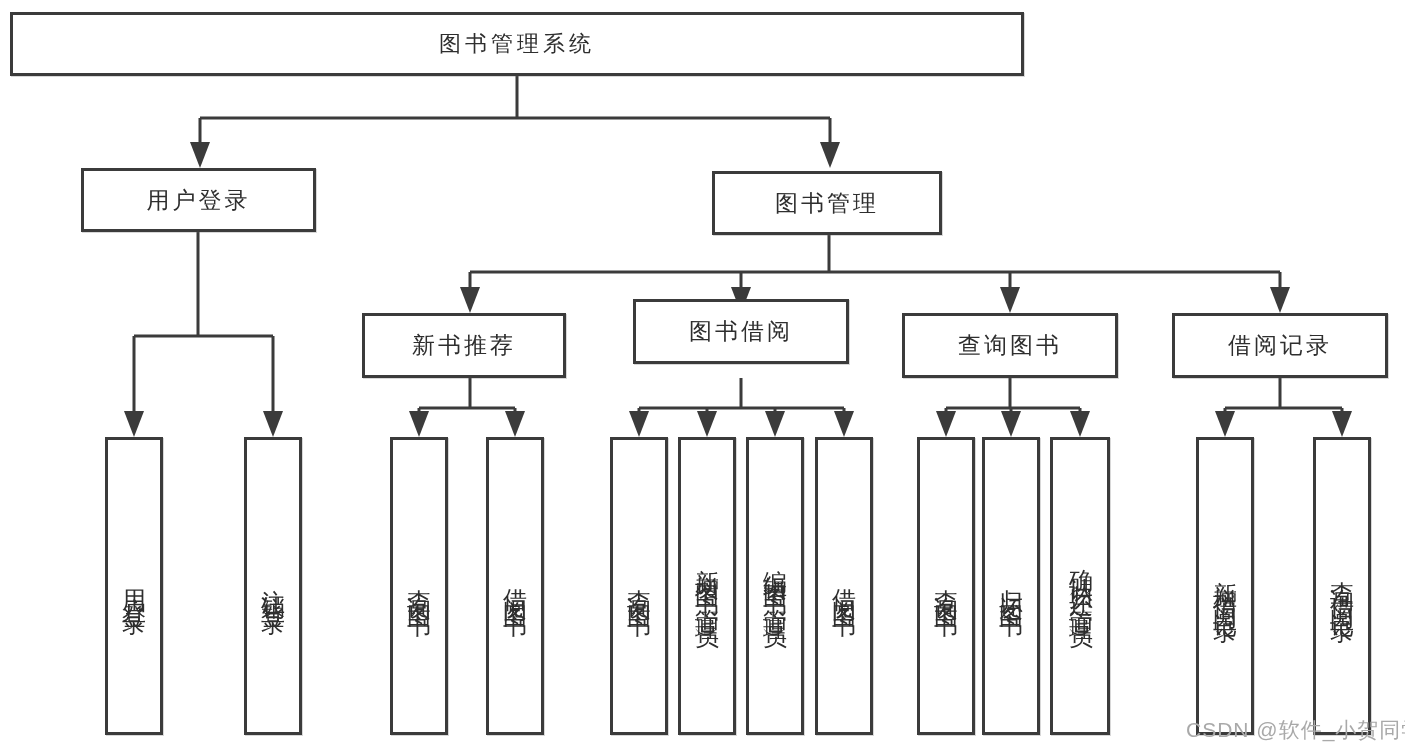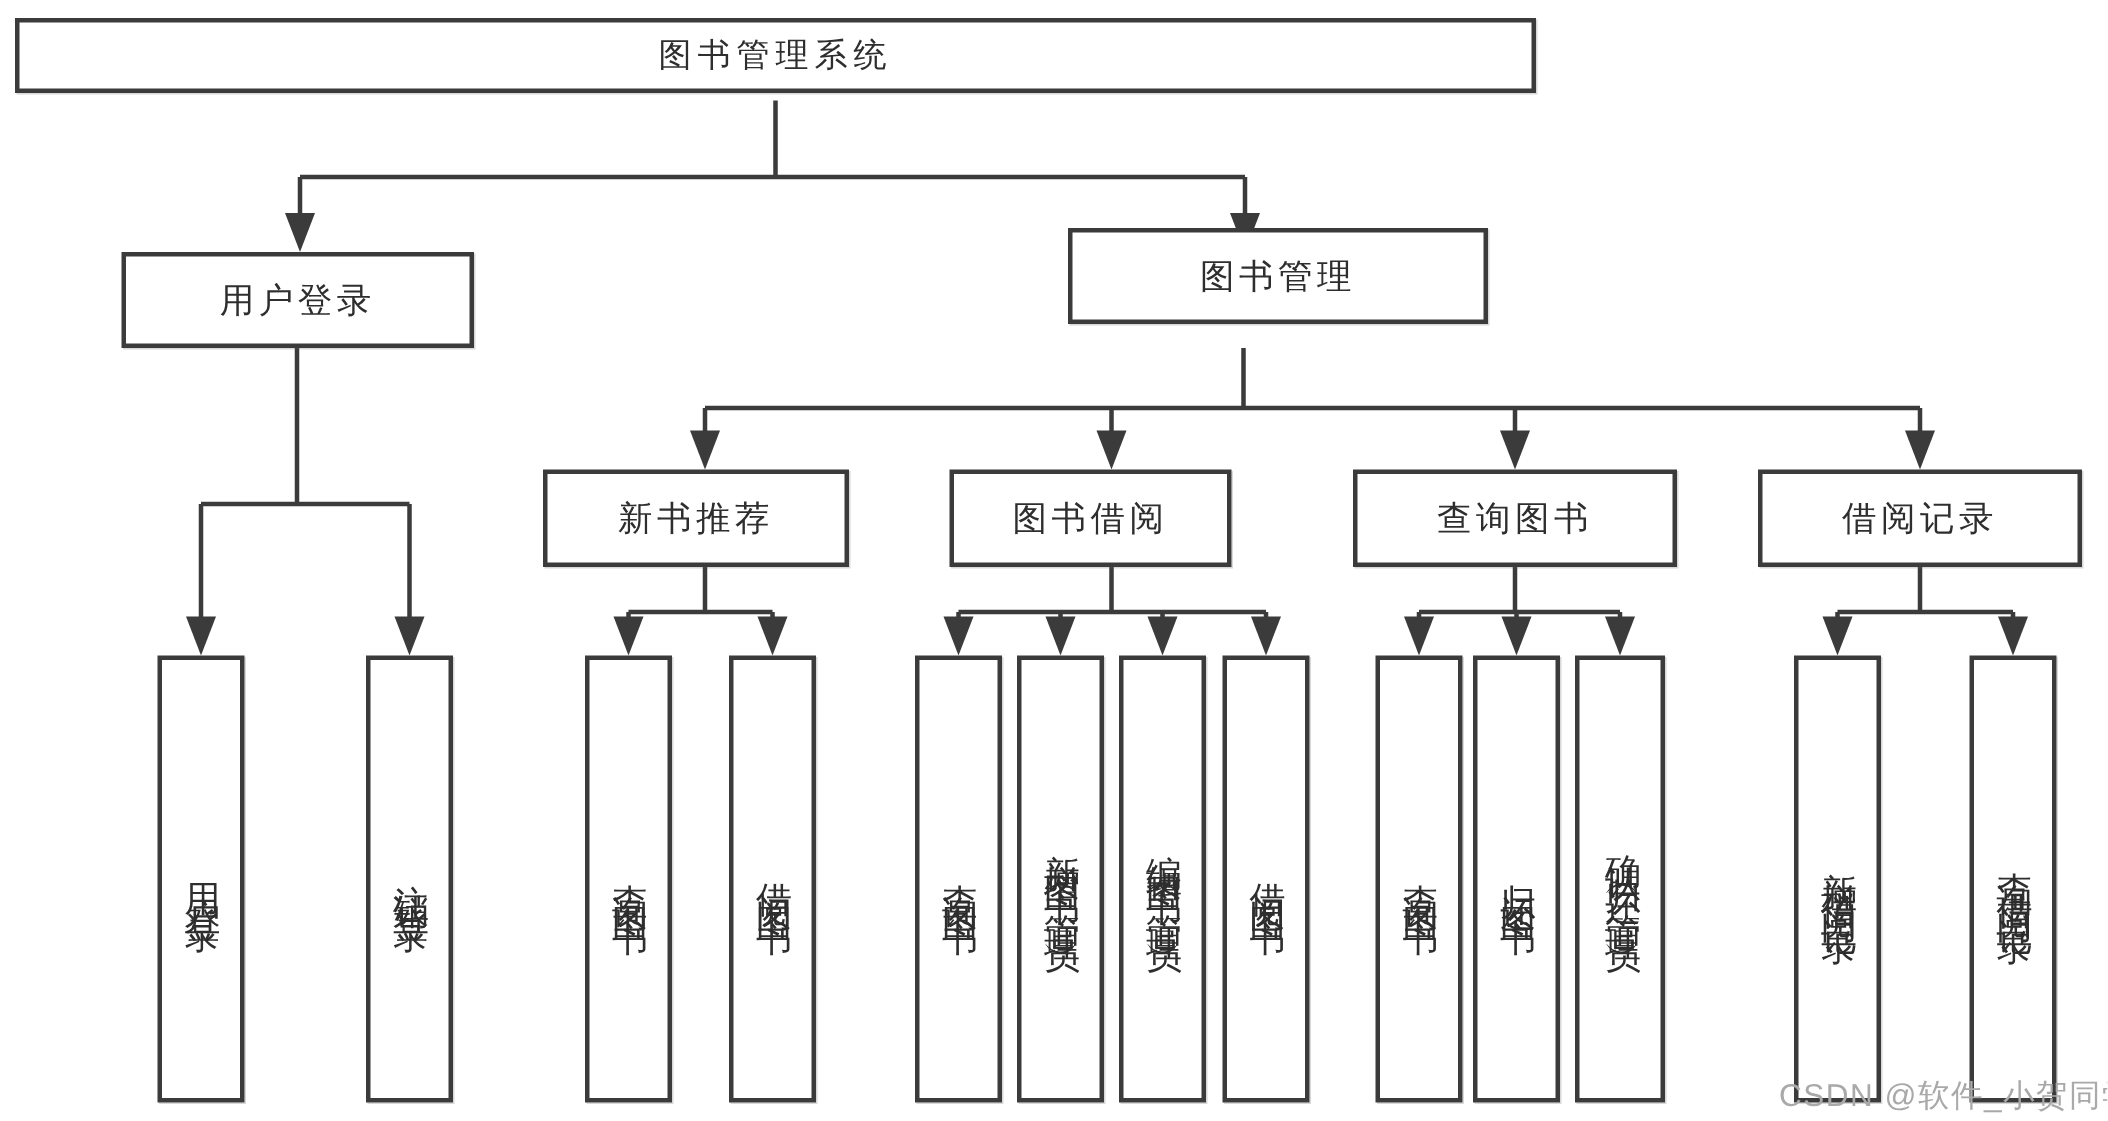--- a/index.html
+++ b/index.html
@@ -68,27 +68,27 @@
       <polygon points="765,411 785,411 775,437"></polygon>
       <polygon points="834,411 854,411 844,437"></polygon>
       <polygon points="936,411 956,411 946,437"></polygon>
       <polygon points="1001,411 1021,411 1011,437"></polygon>
       <polygon points="1070,411 1090,411 1080,437"></polygon>
       <polygon points="1215,411 1235,411 1225,437"></polygon>
       <polygon points="1332,411 1352,411 1342,437"></polygon>
     </g>
   </svg>
 
-  <div class="hbox title" style="left:10px;top:12px;width:1014px;height:50px">图书管理系统</div>
+  <div class="hbox title" style="left:10px;top:12px;width:1014px;height:64px">图书管理系统</div>
 
   <div class="hbox" style="left:81px;top:168px;width:235px;height:64px">用户登录</div>
-  <div class="hbox" style="left:712px;top:152px;width:280px;height:64px">图书管理</div>
+  <div class="hbox" style="left:712px;top:171px;width:230px;height:64px">图书管理</div>
 
   <div class="hbox" style="left:362px;top:313px;width:204px;height:65px">新书推荐</div>
-  <div class="hbox" style="left:633px;top:313px;width:188px;height:65px">图书借阅</div>
+  <div class="hbox" style="left:633px;top:299px;width:216px;height:65px">图书借阅</div>
   <div class="hbox" style="left:902px;top:313px;width:216px;height:65px">查询图书</div>
   <div class="hbox" style="left:1172px;top:313px;width:216px;height:65px">借阅记录</div>
 
   <div class="leaf" style="left:105px">用户登录</div>
   <div class="leaf" style="left:244px">注销登录</div>
 
   <div class="leaf" style="left:390px">查询图书</div>
   <div class="leaf" style="left:486px">借阅图书</div>
 
   <div class="leaf" style="left:610px">查询图书</div>

